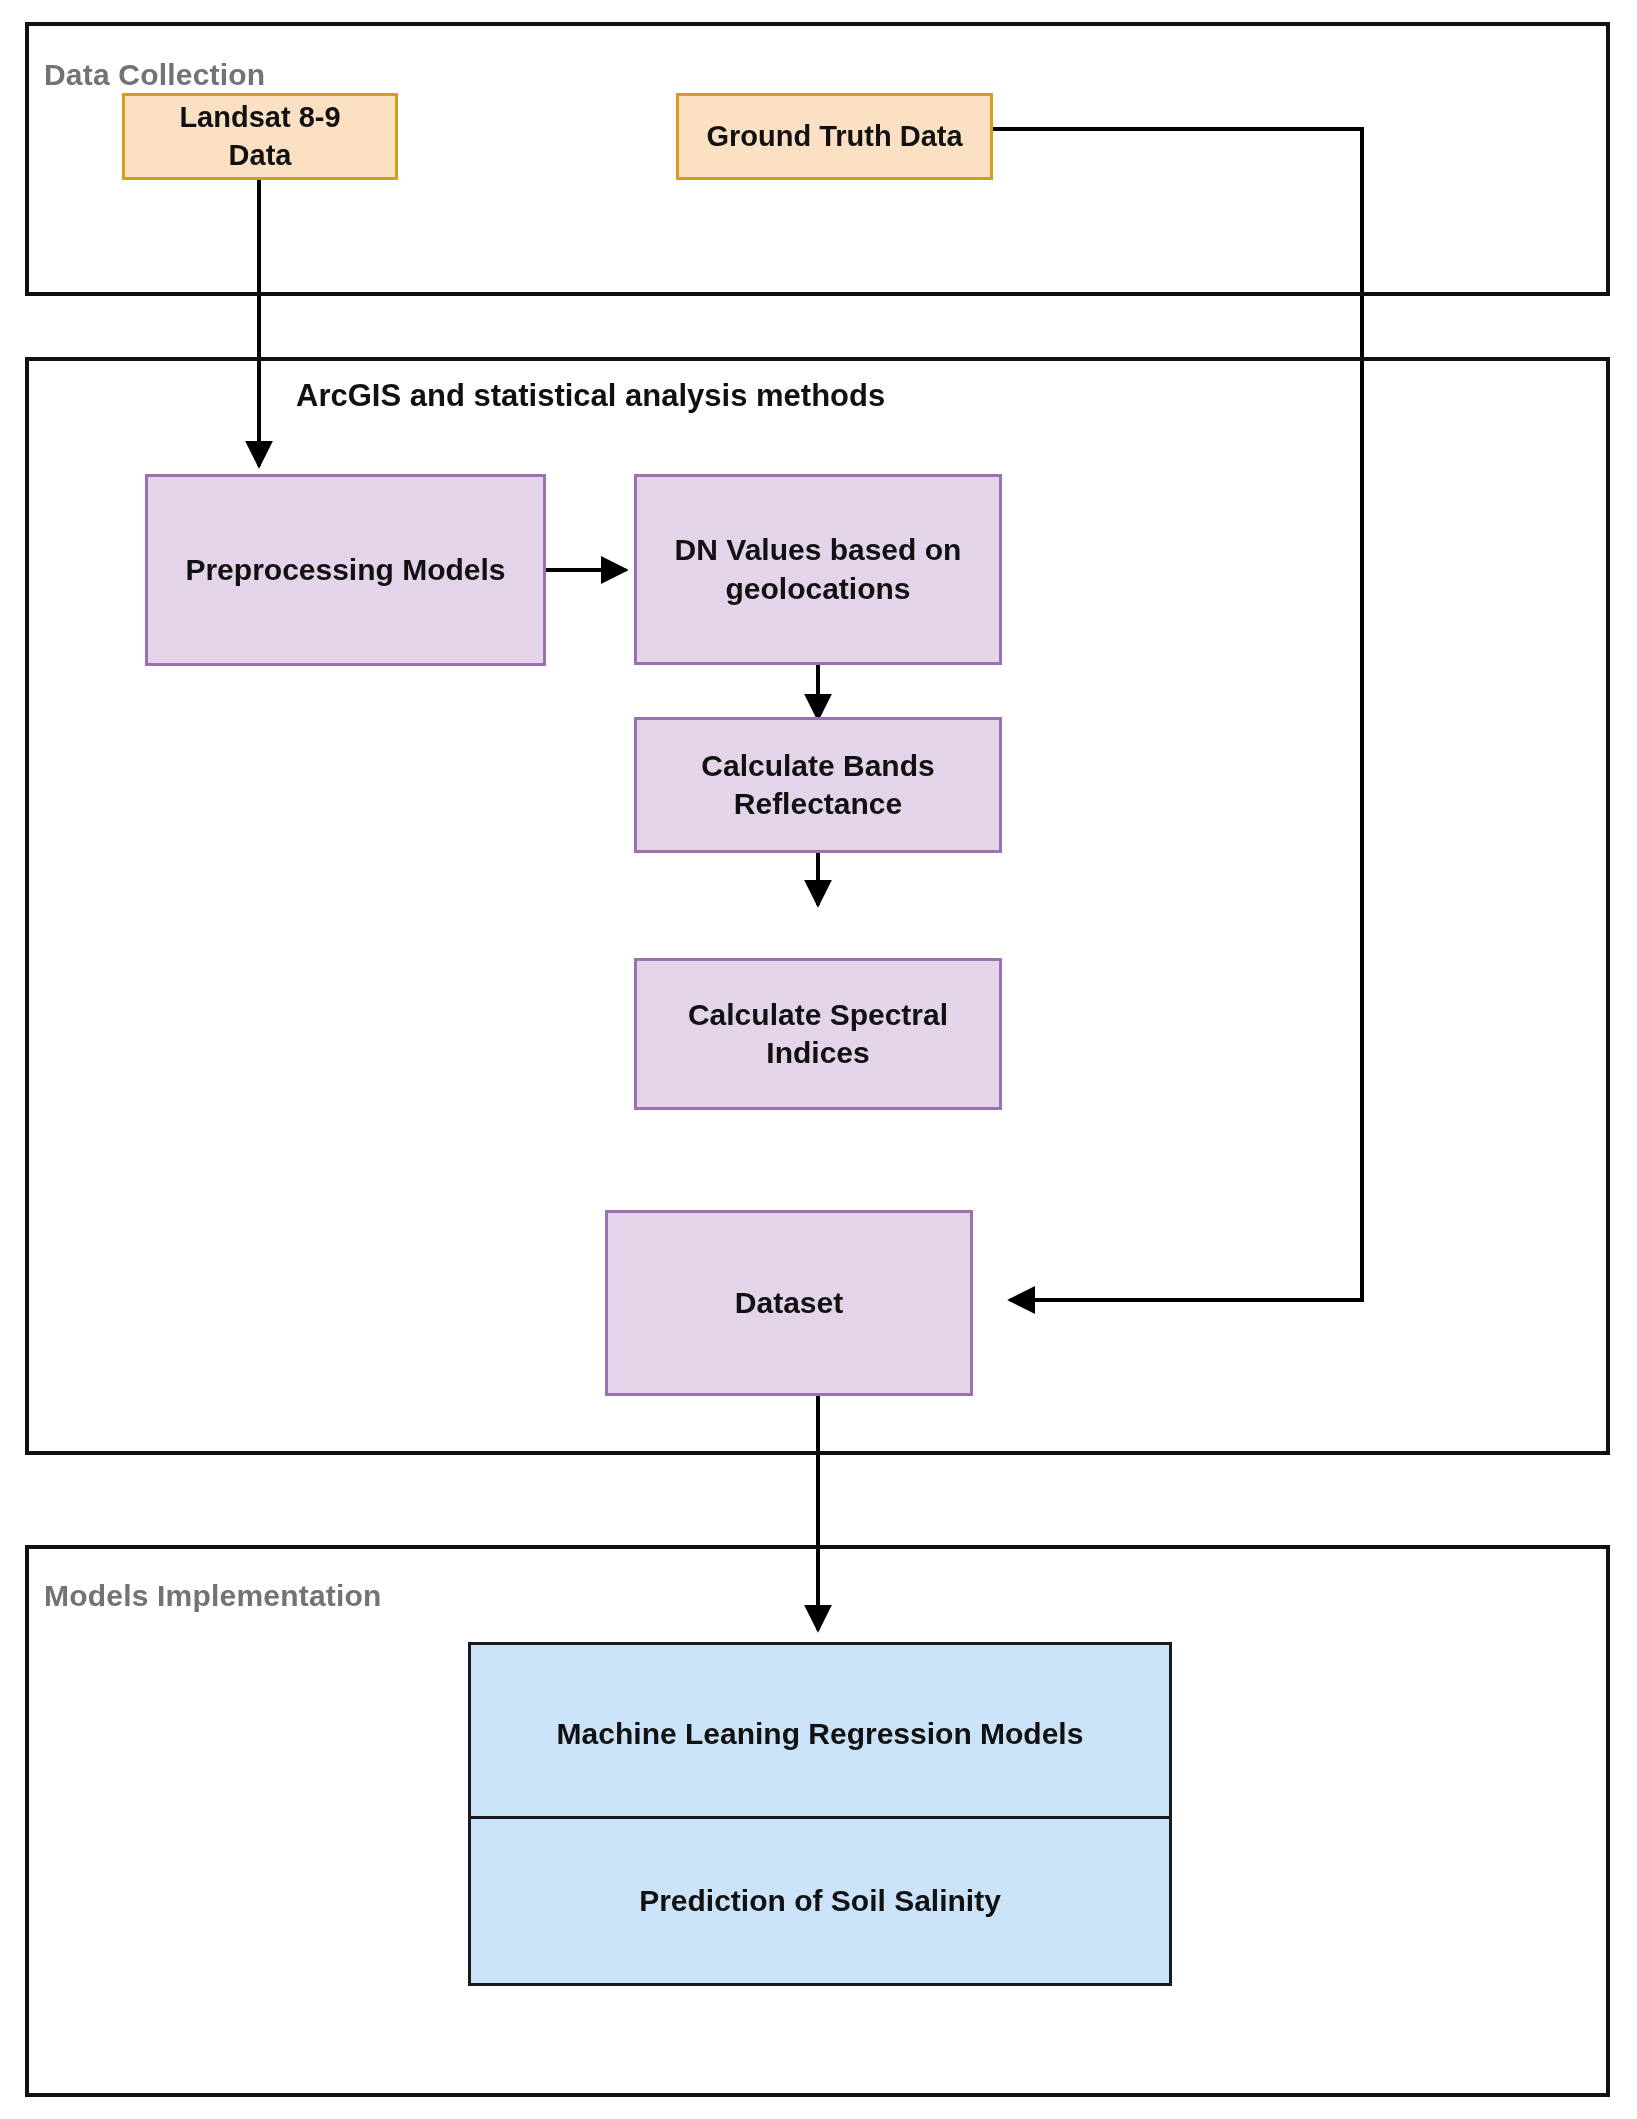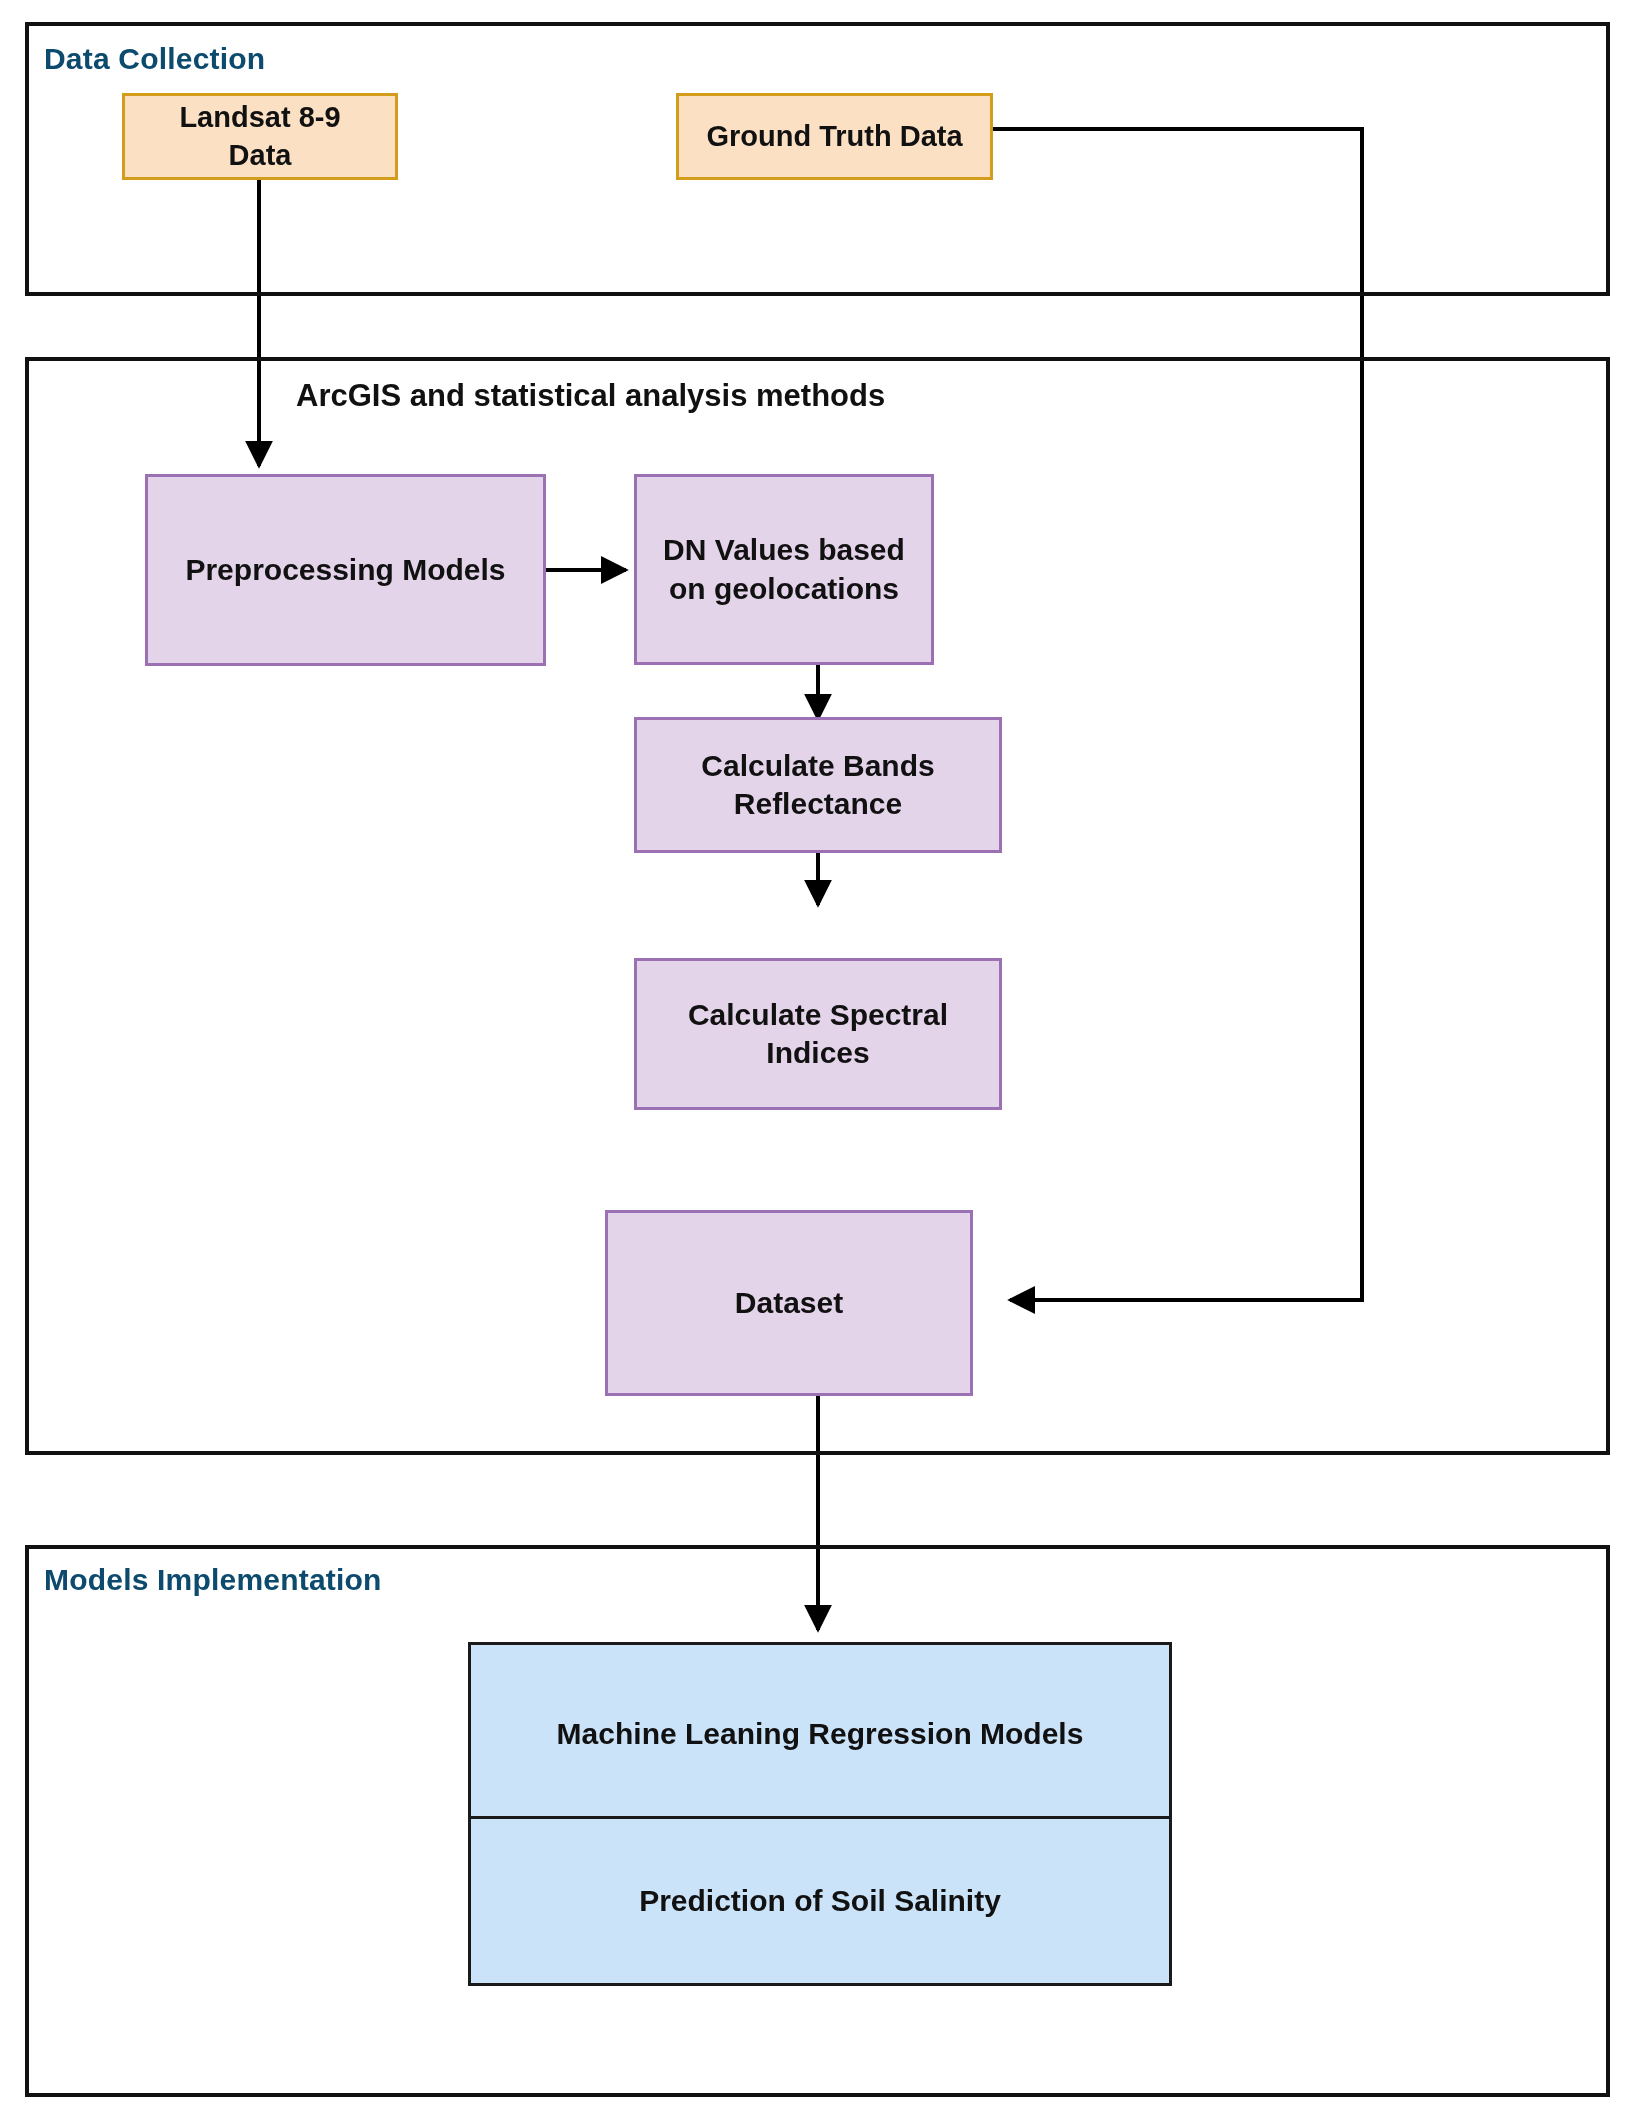--- a/index.html
+++ b/index.html
@@ -28,23 +28,24 @@
   .panel {
     position: absolute;
     box-sizing: border-box;
     border: 4px solid #111111;
     background: transparent;
   }
   .panel-title {
     position: absolute;
     font-size: 30px;
     font-weight: bold;
-    color: #0c4a6e;
+    color: #737373;
     white-space: nowrap;
     letter-spacing: 0.2px;
+    margin-top: 16px;
   }
   .section-title {
     position: absolute;
     font-size: 31px;
     font-weight: bold;
     color: #111111;
     white-space: nowrap;
     text-align: right;
   }
   .node {
@@ -116,21 +117,21 @@
     <span>Ground Truth Data</span>
   </div>
 
   <div class="panel" style="left:25px; top:357px; width:1585px; height:1098px;"></div>
   <div class="section-title" style="left:296px; top:378px;">ArcGIS and statistical analysis methods</div>
 
   <div class="node node-purple" style="left:145px; top:474px; width:401px; height:192px;">
     <span style="display:block; max-width:330px;">Preprocessing Models</span>
   </div>
 
-  <div class="node node-purple" style="left:634px; top:474px; width:300px; height:191px;">
+  <div class="node node-purple" style="left:634px; top:474px; width:368px; height:191px;">
     <span style="display:block; max-width:320px;">DN Values based on geolocations</span>
   </div>
 
   <div class="node node-purple" style="left:634px; top:717px; width:368px; height:136px;">
     <span style="display:block; max-width:330px;">Calculate  Bands Reflectance</span>
   </div>
 
   <div class="node node-purple" style="left:634px; top:961px; width:368px; height:152px; top:958px;">
     <span style="display:block; max-width:300px;">Calculate Spectral Indices</span>
   </div>

